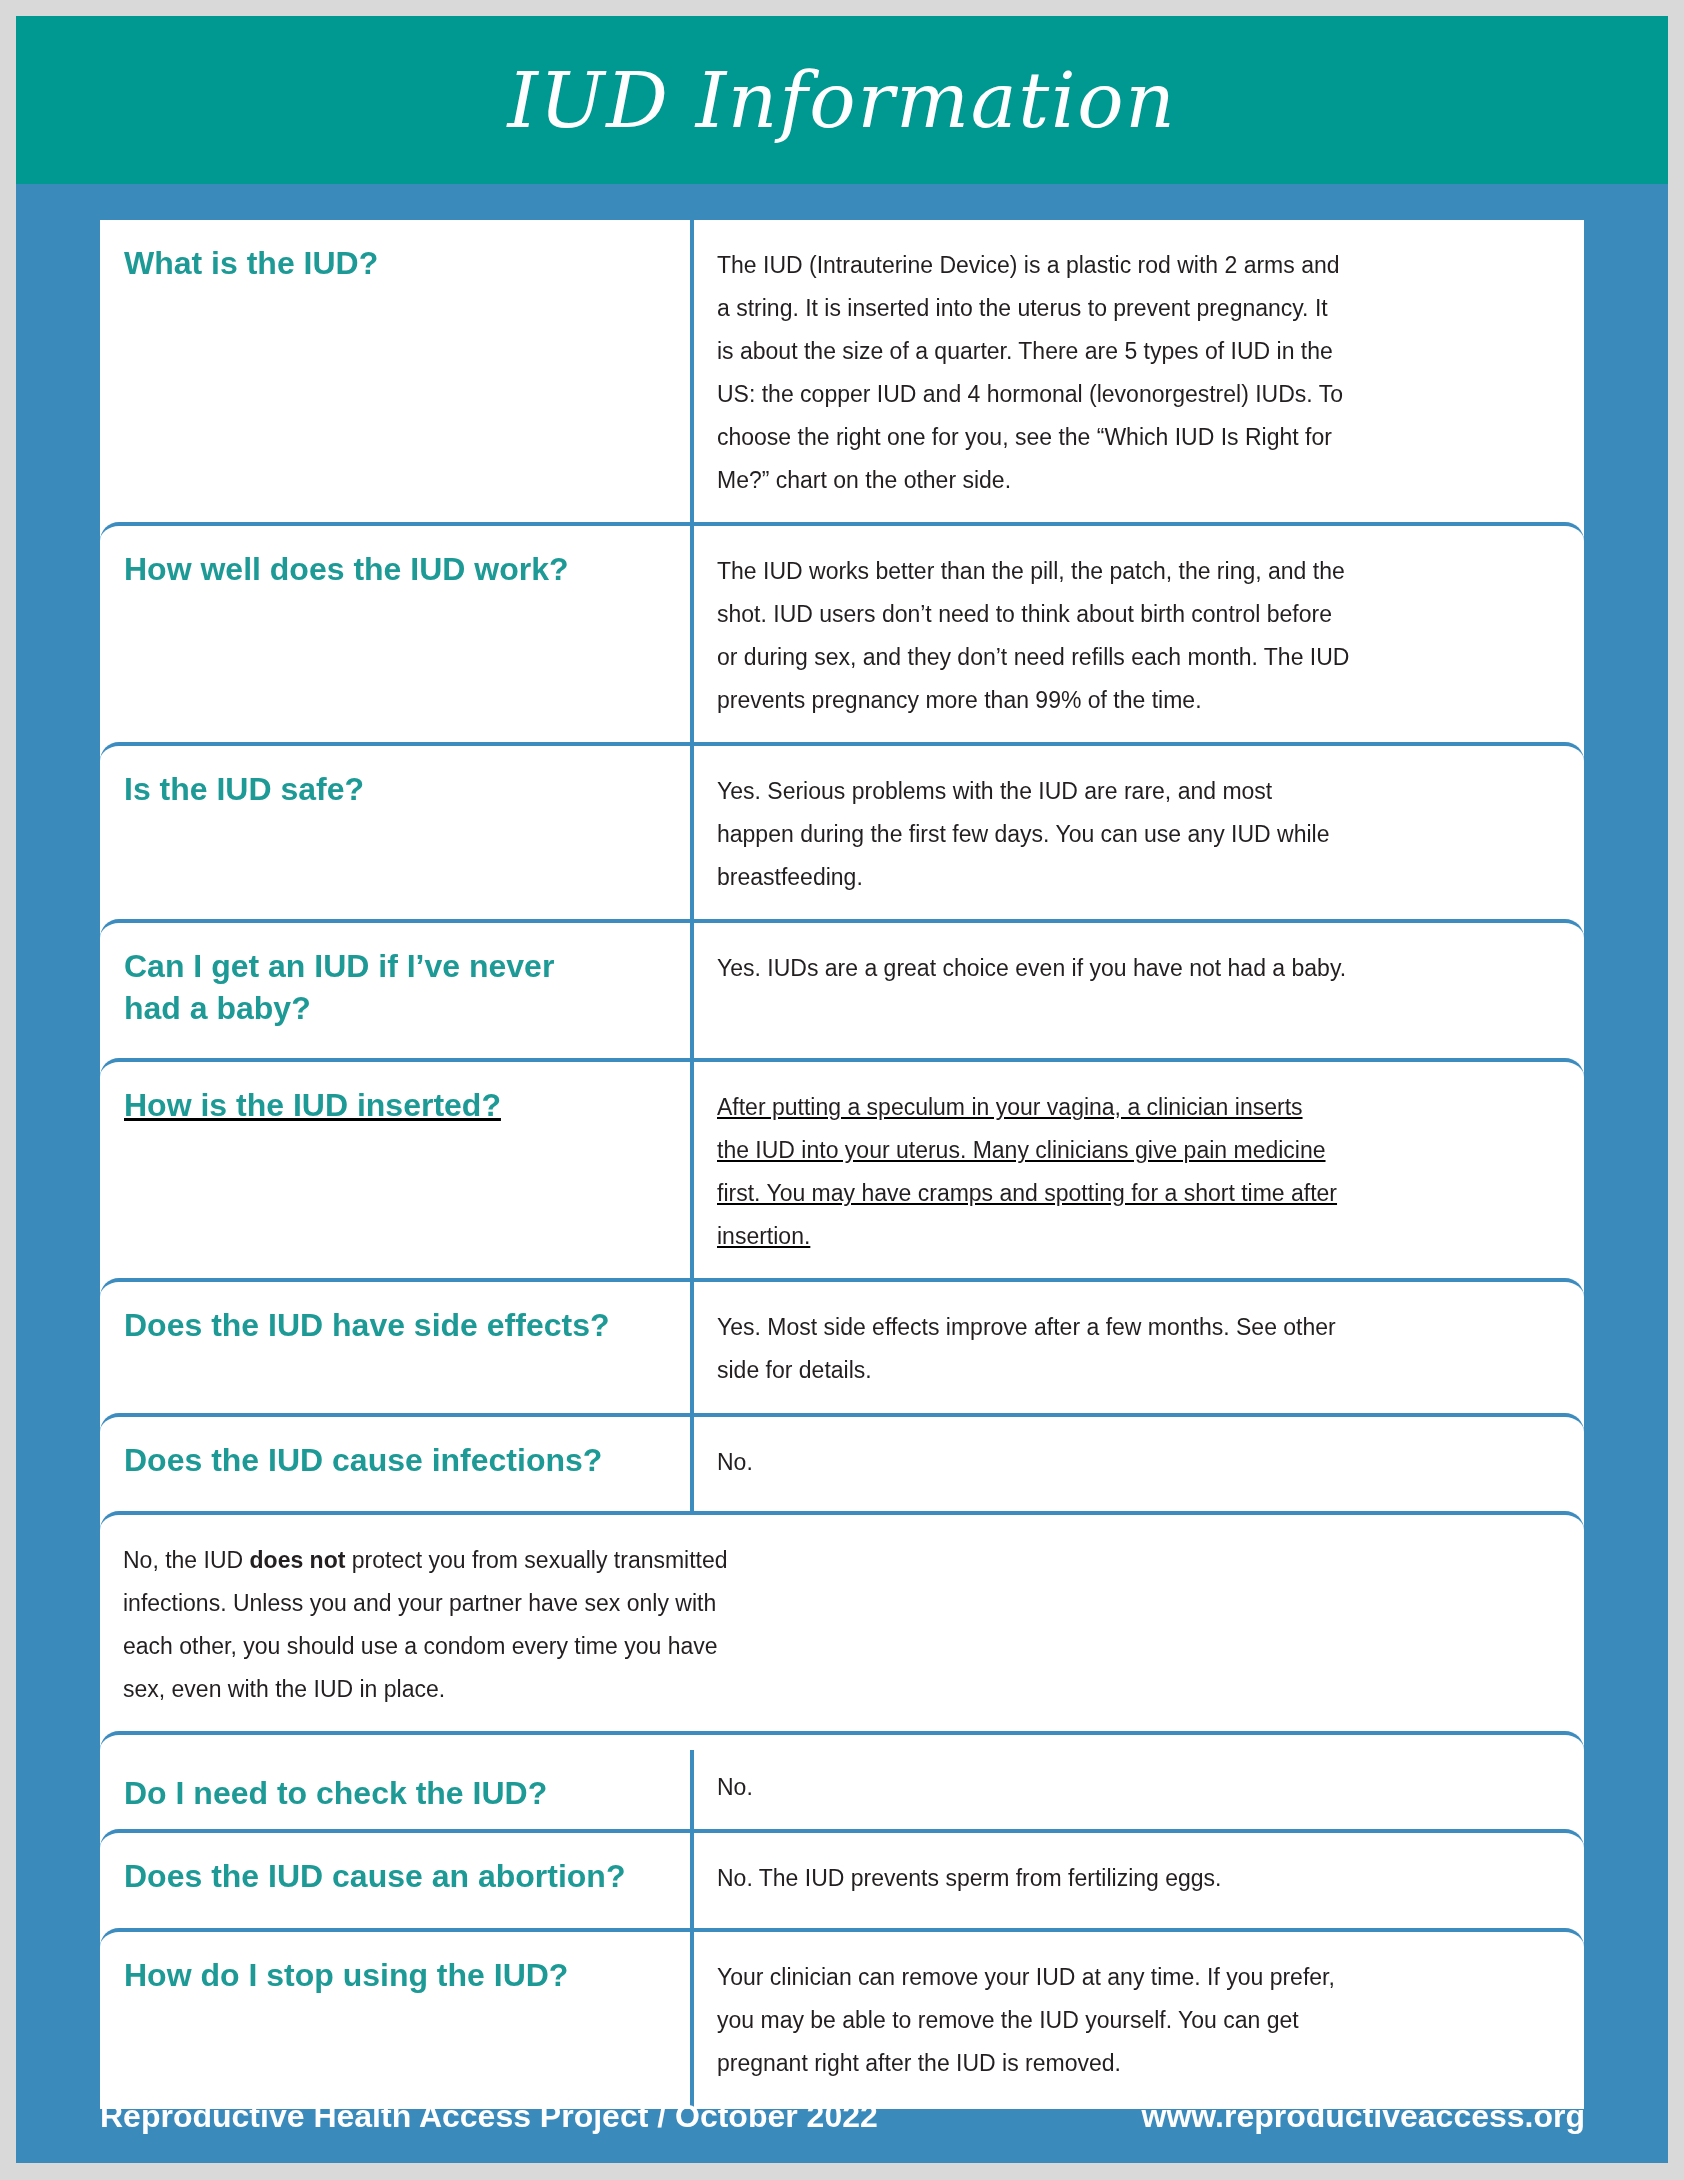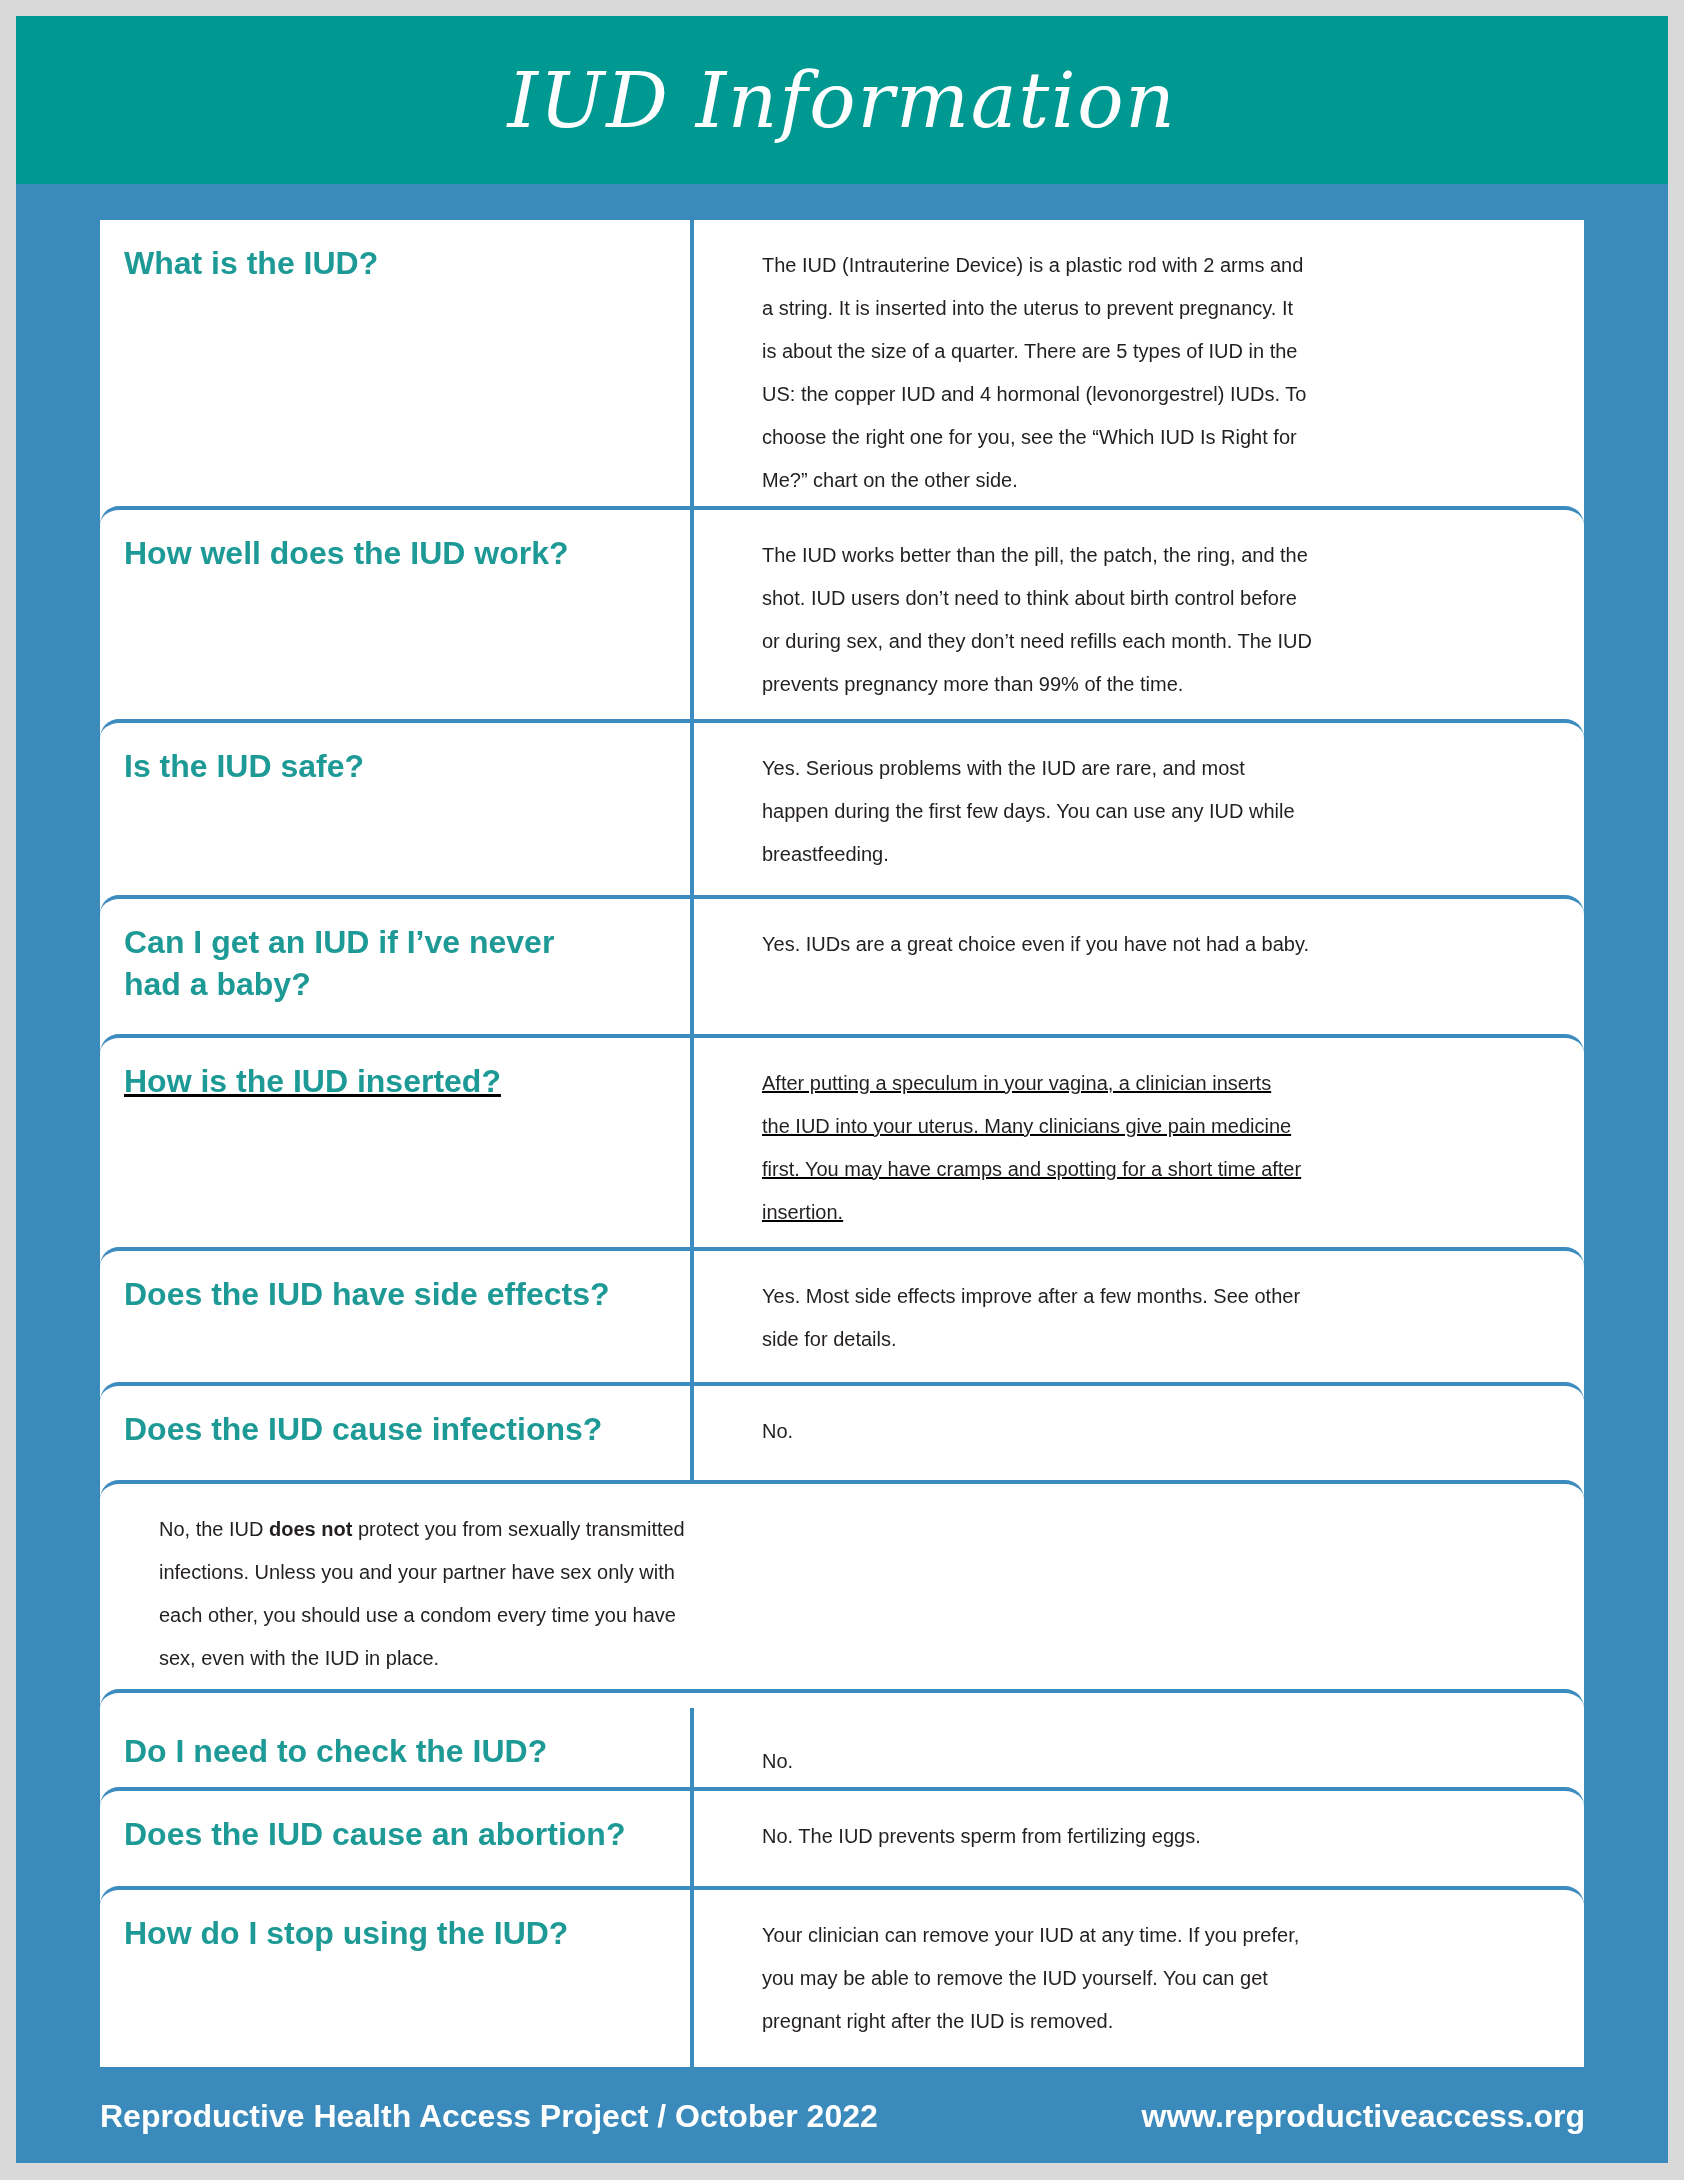--- a/index.html
+++ b/index.html
@@ -47,21 +47,20 @@
   .faq-table{
     position:absolute;
     left:84px;top:204px;
     width:1484px;
     background:var(--cell_white);
   }
   .row{
     display:flex;
     align-items:stretch;
     background:var(--cell_white);
-    gap:9px;
   }
   .row + .row{border-top:4.3px solid var(--line_blue);border-radius:19px;}
   .row:nth-of-type(1){min-height:285px;}
   .row:nth-of-type(2){min-height:209px;}
   .row:nth-of-type(3){min-height:172px;}
   .row:nth-of-type(4){min-height:135px;}
   .row:nth-of-type(5){min-height:209px;text-decoration:underline;}
   .row:nth-of-type(6){min-height:131px;}
   .row:nth-of-type(7){min-height:94px;}
   .row:nth-of-type(8){min-height:205px;}
@@ -76,26 +75,25 @@
     padding:22px 10.2px 15.3px 24px;
     font-size:32px;
     font-weight:700;
     line-height:42px;
     color:var(--question_teal);
     white-space:pre-line;
   }
   .a{
     box-sizing:border-box;
     flex:1 1 auto;
-    padding:24px 21px 4px 23px;
-    font-size:20px;
+    padding:24px 21px 20px 23px;
+    font-size:23px;
     line-height:43px;
     color:var(--body_text);
     white-space:pre-line;
-    margin-left:36px;
   }
   .a .bold{font-weight:700;}
   .footer{
     position:absolute;
     left:84px;right:83px;top:2083px;
     display:flex;
     justify-content:space-between;
     align-items:baseline;
     font-size:32px;
     font-weight:700;

